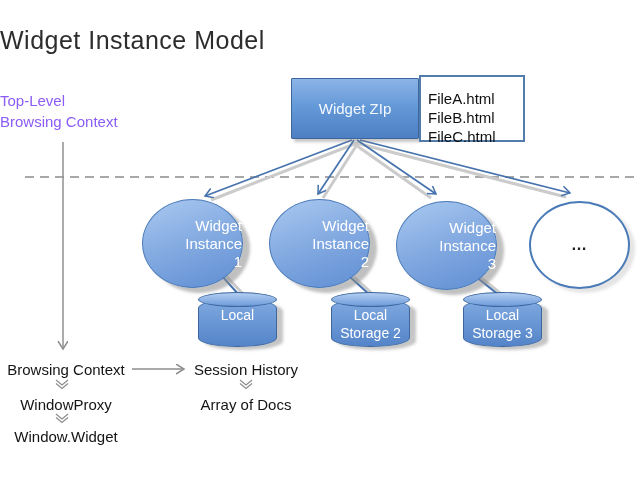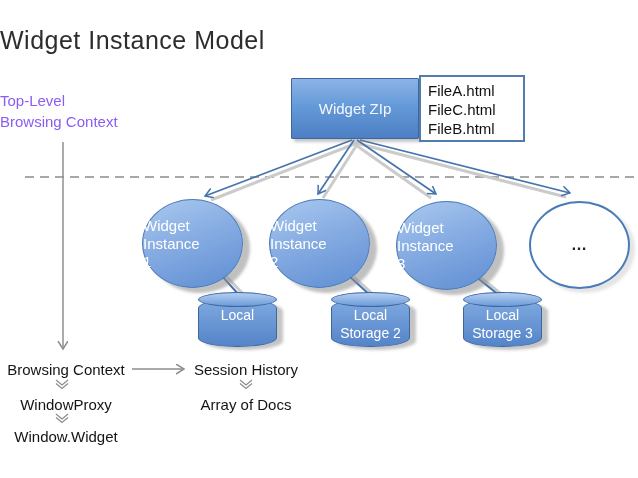--- a/index.html
+++ b/index.html
@@ -29,30 +29,30 @@
     border:1px solid #3c669c; border-radius:1px;
     box-shadow:3px 3px 3px rgba(130,130,130,0.45);
     display:flex; align-items:center; justify-content:center;
     color:#f4f8fd; font-size:15px;
   }
 
   
   #file-list-box {
     left:419px; top:75px; width:106px; height:67px; box-sizing:border-box;
     background:#ffffff; border:2px solid #527cac;
-    padding:4px 0 0 7px; font-size:15px; line-height:19px; color:#101010;
+    padding:12px 0 0 7px; font-size:15px; line-height:19px; color:#101010;
   }
 
   
   .node {
     width:101px; height:89px; border-radius:50%;
     background:linear-gradient(160deg,#aac9f0 0%,#86ace2 45%,#5f8ed3 100%);
     border:1px solid #4a7bb8; box-sizing:border-box;
     box-shadow:7px 5px 3px rgba(140,140,140,0.55);
-    color:#ffffff; font-size:15px; line-height:18px; text-align:left;
+    color:#ffffff; font-size:15px; line-height:18px; text-align:right;
     padding-top:17px;
   }
   #node-1 { left:142px; top:199px; }
   #node-2 { left:269px; top:199px; }
   #node-3 { left:396px; top:201px; }
   #node-more {
     left:529px; top:201px; width:101px; height:88px; border-radius:50%;
     background:#ffffff; border:2px solid #4a7bb8; box-sizing:border-box;
     box-shadow:5px 4px 3px rgba(150,150,150,0.25);
     display:flex; align-items:center; justify-content:center;
@@ -152,22 +152,22 @@
     <div>Top-Level</div>
     <div>Browsing Context</div>
   </div>
 
   <div id="widget-zip-box" class="abs">
     <span>Widget ZIp</span>
   </div>
 
   <div id="file-list-box" class="abs">
     <div>FileA.html</div>
+    <div>FileB.html</div>
     <div>FileC.html</div>
-    <div>FileB.html</div>
   </div>
 
   <div id="node-1" class="abs node">
     <div>Widget</div>
     <div>Instance</div>
     <div>1</div>
   </div>
   <div id="node-2" class="abs node">
     <div>Widget</div>
     <div>Instance</div>

